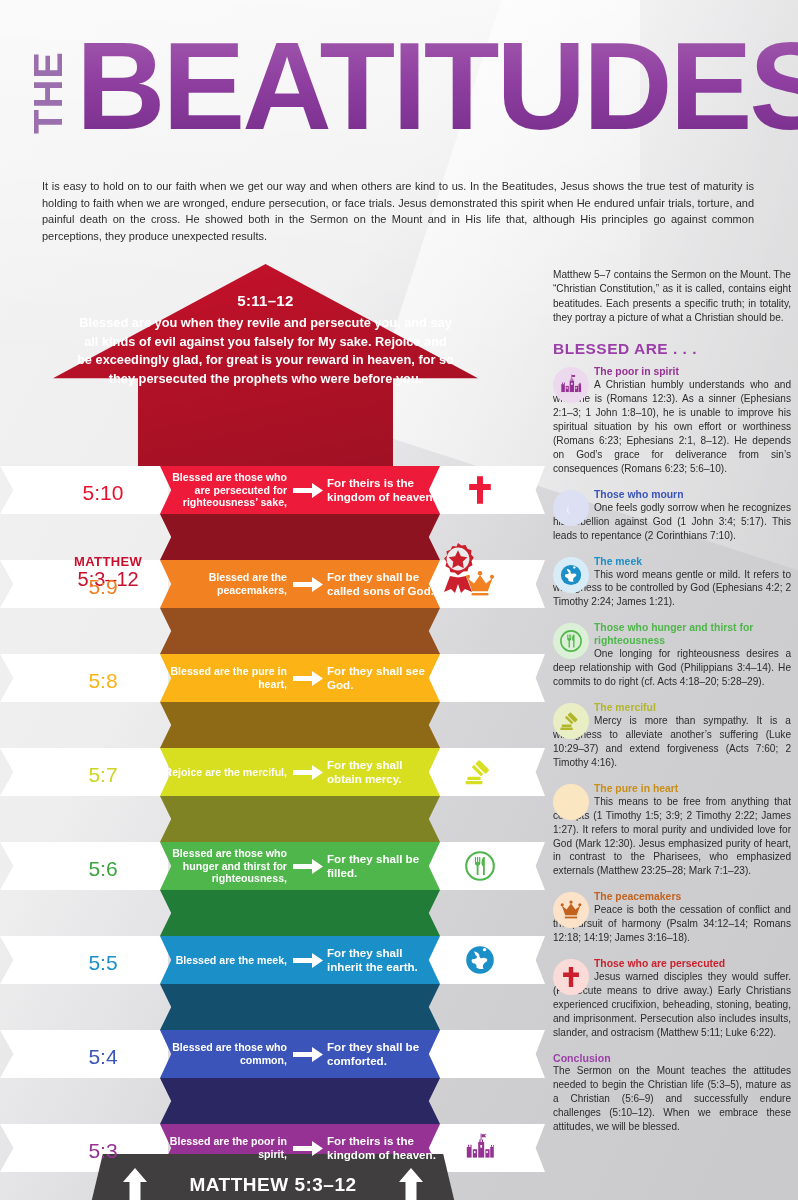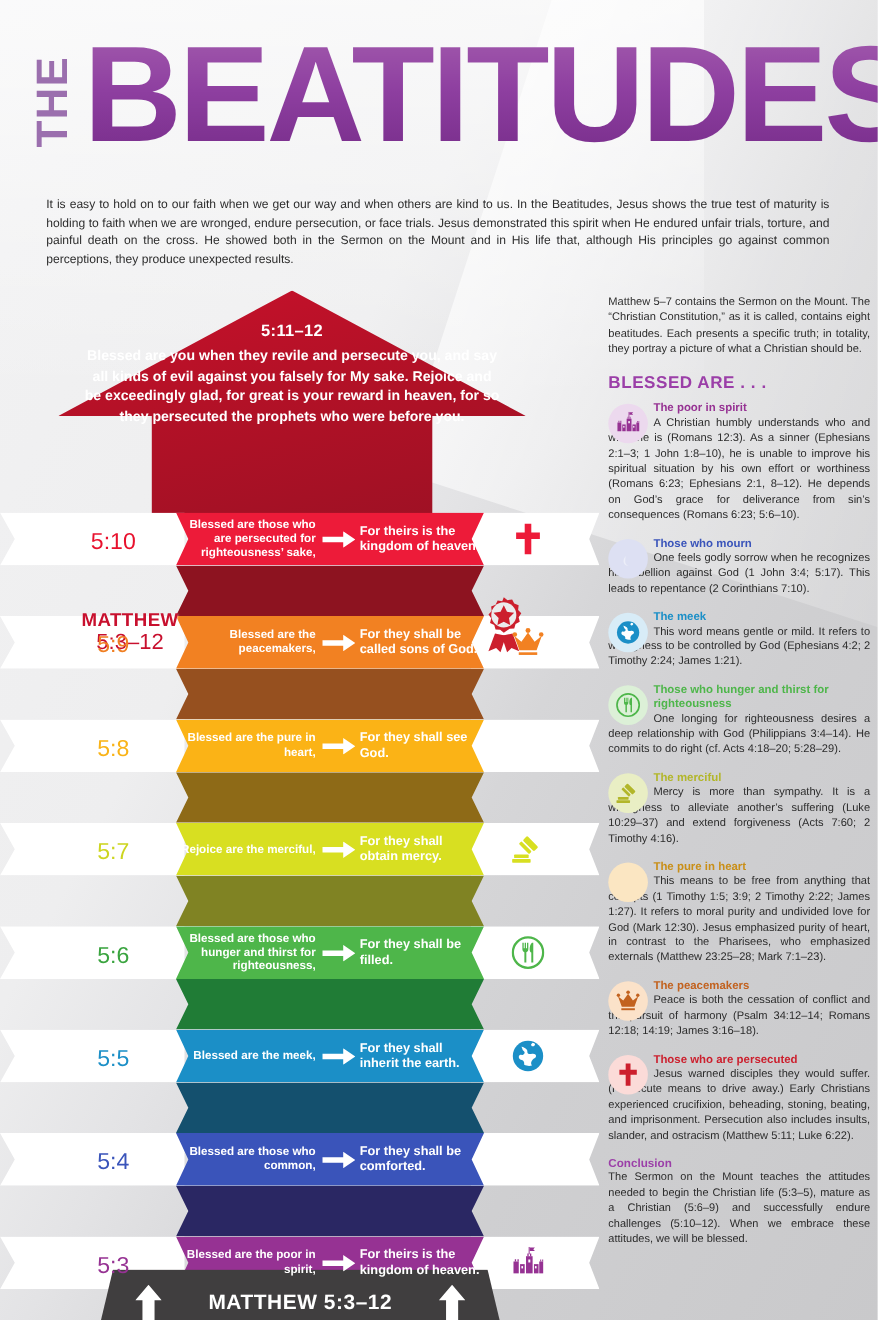--- a/index.html
+++ b/index.html
@@ -64,21 +64,21 @@
   .arrow-txt {
     position:absolute; left:53px; top:34px; width:425px;
     text-align:center; color:#fff; z-index:3;
   }
   .arrow-ref { font-size: 15px; font-weight:700; letter-spacing:.3px; margin-bottom:5px; }
   .arrow-body { font-size: 12.8px; font-weight:700; line-height:1.46; padding:0 24px; }
   .mt-label {
     position:absolute; left:74px; top:296px; z-index:4; text-align:center; color:#c8102e;
     text-shadow: 0 1px 2px rgba(255,255,255,.8);
   }
-  .mt-label .l1 { font-size:17px; font-weight:700; letter-spacing:.4px; }
+  .mt-label .l1 { font-size:13px; font-weight:700; letter-spacing:.4px; }
   .mt-label .l2 { font-size:20px; font-weight:400; line-height:1.05; }
   .award { position:absolute; left:436px; top:284px; z-index:4; }
 
   
   .step { position:absolute; left:0; width:545px; }
   .tread { position:absolute; left:0; top:0; width:545px; height:48px; }
   .tread .plate-l, .tread .plate-r {
     position:absolute; top:0; height:48px; background:#ffffff;
   }
   .tread .plate-l { left:0; width:168px;

